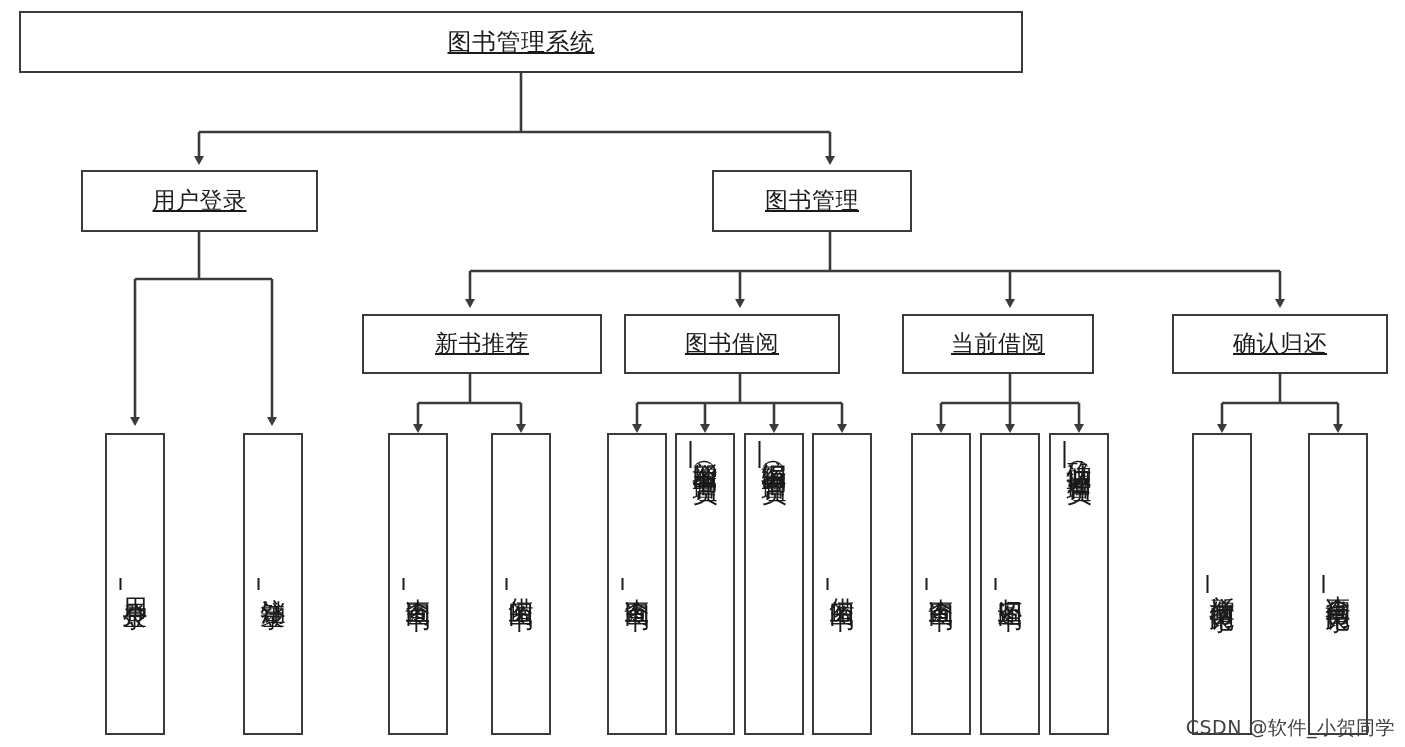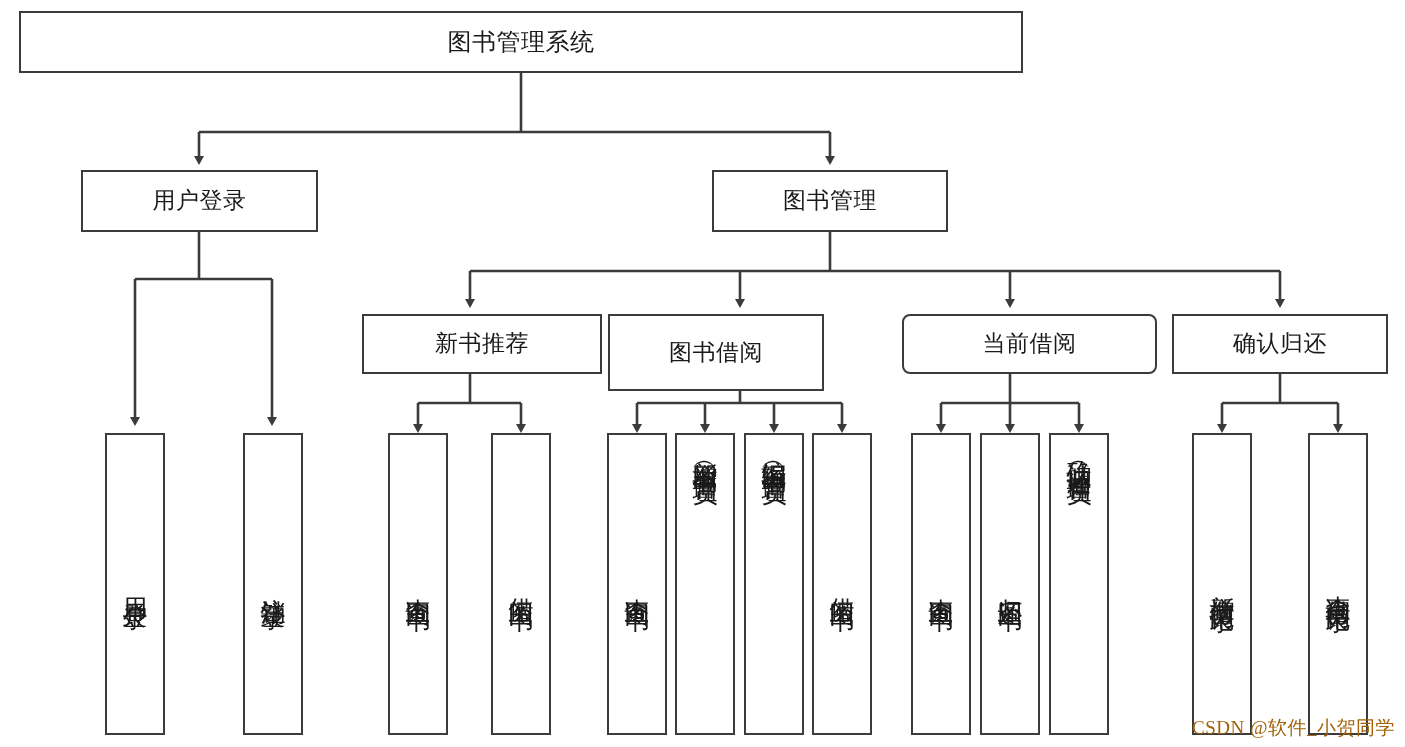--- a/index.html
+++ b/index.html
@@ -35,20 +35,21 @@
     align-items: center;
     justify-content: center;
     color: #1a1a1a;
     z-index: 2;
   }
   .node .lbl {
     display: block;
     text-align: left;
     line-height: 1.18;
     white-space: nowrap;
+    text-decoration: underline;
   }
   
   .node.horiz .lbl {
     font-size: 23px;
     letter-spacing: 0.5px;
   }
   .node.root .lbl {
     font-size: 24px;
   }
   
@@ -68,25 +69,24 @@
   
   .node.vert.mid {
     align-items: center;
     padding-top: 0;
   }
   #watermark {
     position: absolute;
     right: 10px;
     bottom: 6px;
     font-size: 19px;
-    color: #a16207;
+    color: #404040;
     letter-spacing: 0.5px;
     z-index: 5;
     white-space: nowrap;
-    font-family: Liberation Serif, serif;
   }
 </style>
 </head>
 <body>
 
 <div id="canvas">
 
   <svg id="edges" viewBox="0 0 1405 747" xmlns="http://www.w3.org/2000/svg">
     <defs>
       <marker id="arrow" markerWidth="9" markerHeight="10" refX="1" refY="5" orient="auto" markerUnits="userSpaceOnUse">
@@ -137,31 +137,31 @@
     </g>
   </svg>
 
   <div class="node horiz root" style="left:19px; top:11px; width:1004px; height:62px;">
     <span class="lbl">图书管理系统</span>
   </div>
 
   <div class="node horiz" style="left:81px; top:170px; width:237px; height:62px;">
     <span class="lbl">用户登录</span>
   </div>
-  <div class="node horiz" style="left:712px; top:170px; width:236px; height:62px;">
+  <div class="node horiz" style="left:712px; top:170px; width:200px; height:62px;">
     <span class="lbl">图书管理</span>
   </div>
 
   <div class="node horiz" style="left:362px; top:314px; width:240px; height:60px;">
     <span class="lbl">新书推荐</span>
   </div>
-  <div class="node horiz" style="left:608px; top:314px; width:216px; height:77px;">
+  <div class="node horiz" style="left:624px; top:314px; width:216px; height:60px;">
     <span class="lbl">图书借阅</span>
   </div>
-  <div class="node horiz" style="left:902px; top:314px; width:255px; height:60px;border-radius:8px;">
+  <div class="node horiz" style="left:902px; top:314px; width:192px; height:60px;">
     <span class="lbl">当前借阅</span>
   </div>
   <div class="node horiz" style="left:1172px; top:314px; width:216px; height:60px;">
     <span class="lbl">确认归还</span>
   </div>
 
   <div class="node vert mid" style="left:105px; top:433px; width:60px; height:302px;">
     <span class="lbl">用户登录</span>
   </div>
   <div class="node vert mid" style="left:243px; top:433px; width:60px; height:302px;">

